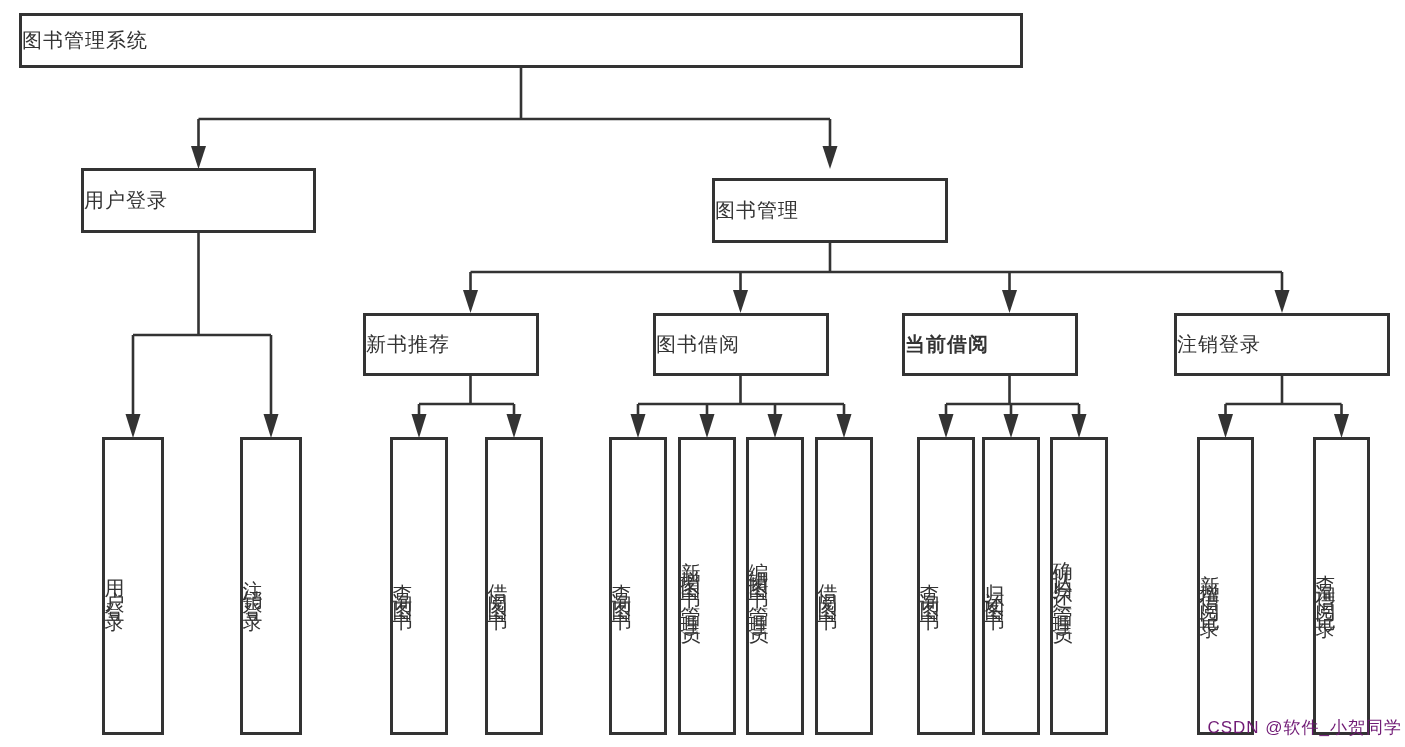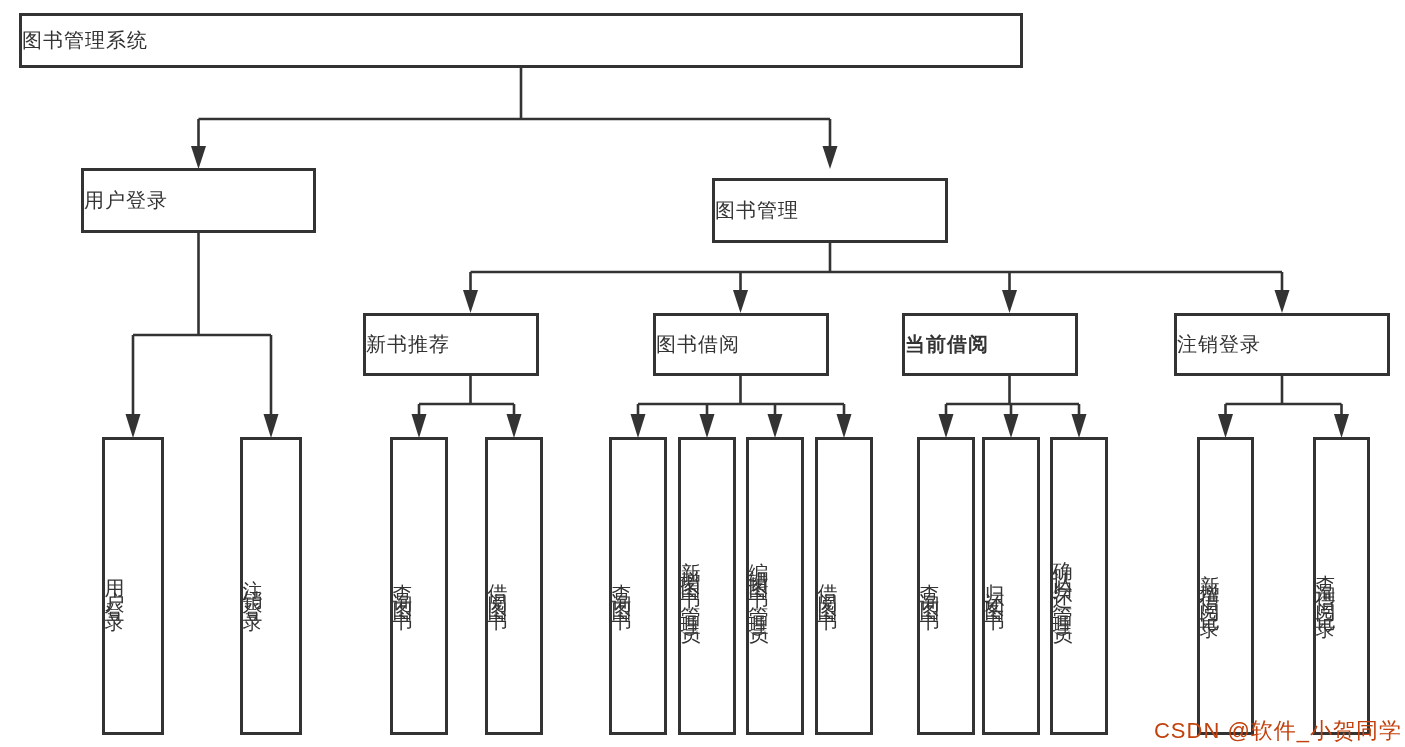--- a/index.html
+++ b/index.html
@@ -64,22 +64,22 @@
   .n-g3d   { left: 815px; }
   .n-g4a   { left: 917px; }
   .n-g4b   { left: 982px; }
   .n-g4c   { left: 1050px; }
   .n-g5a   { left: 1197px; width: 57px; }
   .n-g5b   { left: 1313px; width: 57px; }
   .watermark {
     position: absolute;
     right: 3px;
     top: 716px;
-    font-size: 22px;
-    color: #c2410c;
+    font-size: 17px;
+    color: #701a75;
     letter-spacing: 1px;
     white-space: nowrap;
     z-index: 5;
   }
 </style>
 </head>
 <body>
 
 <div class="canvas">
 

